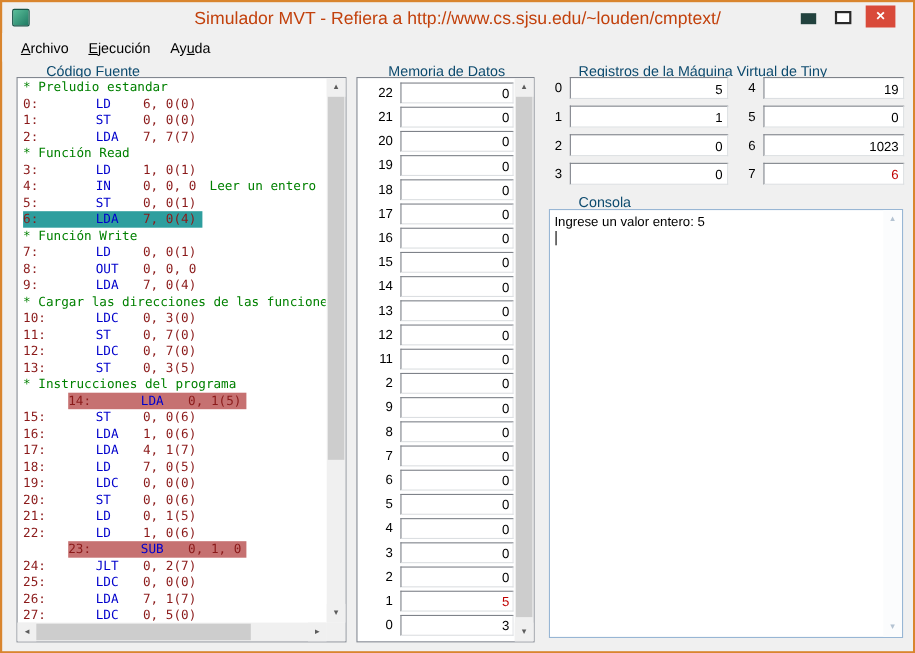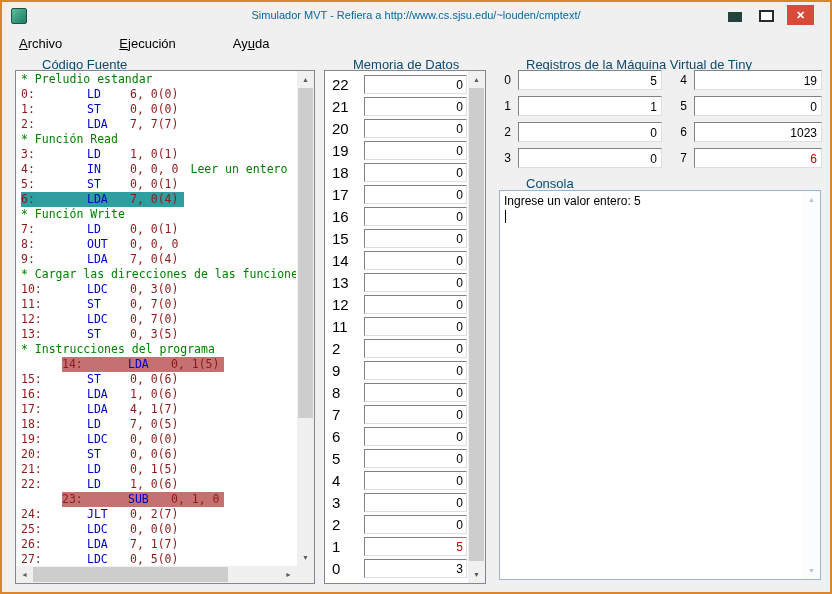--- a/index.html
+++ b/index.html
@@ -13,40 +13,40 @@
 
   
   .titlebar { position:relative; height:28px; }
   .app-icon {
     position:absolute; left:9px; top:6px; width:16px; height:16px;
     background:linear-gradient(135deg,#5bbf9a,#1f7a63);
     border-radius:2px; border:1px solid #145346;
   }
   .title {
     position:absolute; left:0; right:0; top:7px;
-    text-align:center; font-size:11px; color:#0369a1;
+    text-align:center; font-size:16px; color:#c2410c;
   }
   .btn-min {
     position:absolute; right:88px; top:10px; width:14px; height:10px;
     background:#22423e;
   }
   .btn-max {
     position:absolute; right:56px; top:8px; width:15px; height:12px;
     background:#fff; border:2px solid #2a2a2a;
   }
   .btn-close {
     position:absolute; right:16px; top:3px; width:27px; height:20px;
     background:var(--close-button); color:#fff; text-align:center;
     line-height:20px; font-size:11px; font-weight:bold;
   }
 
   
   .menubar {
     height:26px; display:flex; align-items:center; padding-left:8px;
-    font-size:13px; background:#f0f0f0;gap:39px;
+    font-size:13px; background:#f0f0f0;
   }
   .menu-item { padding:4px 9px; cursor:default; }
 
   
   .panel-label { position:absolute; font-size:13px; color:#0c4a6e;margin-left:26px; }
 
   
   .listbox {
     position:absolute; background:#fff;
     border:1px solid #828790;
@@ -67,21 +67,21 @@
   .tok-args { color:var(--operand); }
   .tok-comment { color:var(--comment); }
   .tok-comment.inline { margin-left:12px; }
   .line-wrap { display:inline-block; }
   .line-wrap.hl-current { background:var(--highlight-current); padding-right:6px; }
   .line-wrap.hl-break   { background:var(--highlight-break);   padding-right:5px;margin-left:41px; }
 
   
   .mem-content { position:absolute; left:1px; top:2px; right:18px; bottom:1px; overflow:hidden; }
   .mem-row { height:22px; display:flex; align-items:center; padding-left:6px; }
-  .mem-addr { display:inline-block; width:26px; text-align:left; font-size:15px; color:#000; }
+  .mem-addr { display:inline-block; width:26px; text-align:right; font-size:12px; color:#000; }
   .mem-box {
     display:inline-block; width:106px; height:19px; margin-left:7px;
     background:#fff; border:1px solid;
     border-color:#7e8289 #dcdfe2 #dcdfe2 #7e8289;
     text-align:right; padding:1px 3px 0 0; font-size:12px; line-height:16px; color:#000;
   }
   .val-red { color:var(--value-red); }
 
   
   .vscroll { position:absolute; right:0; top:0; bottom:0; width:17px; background:#f0f0f0; }

